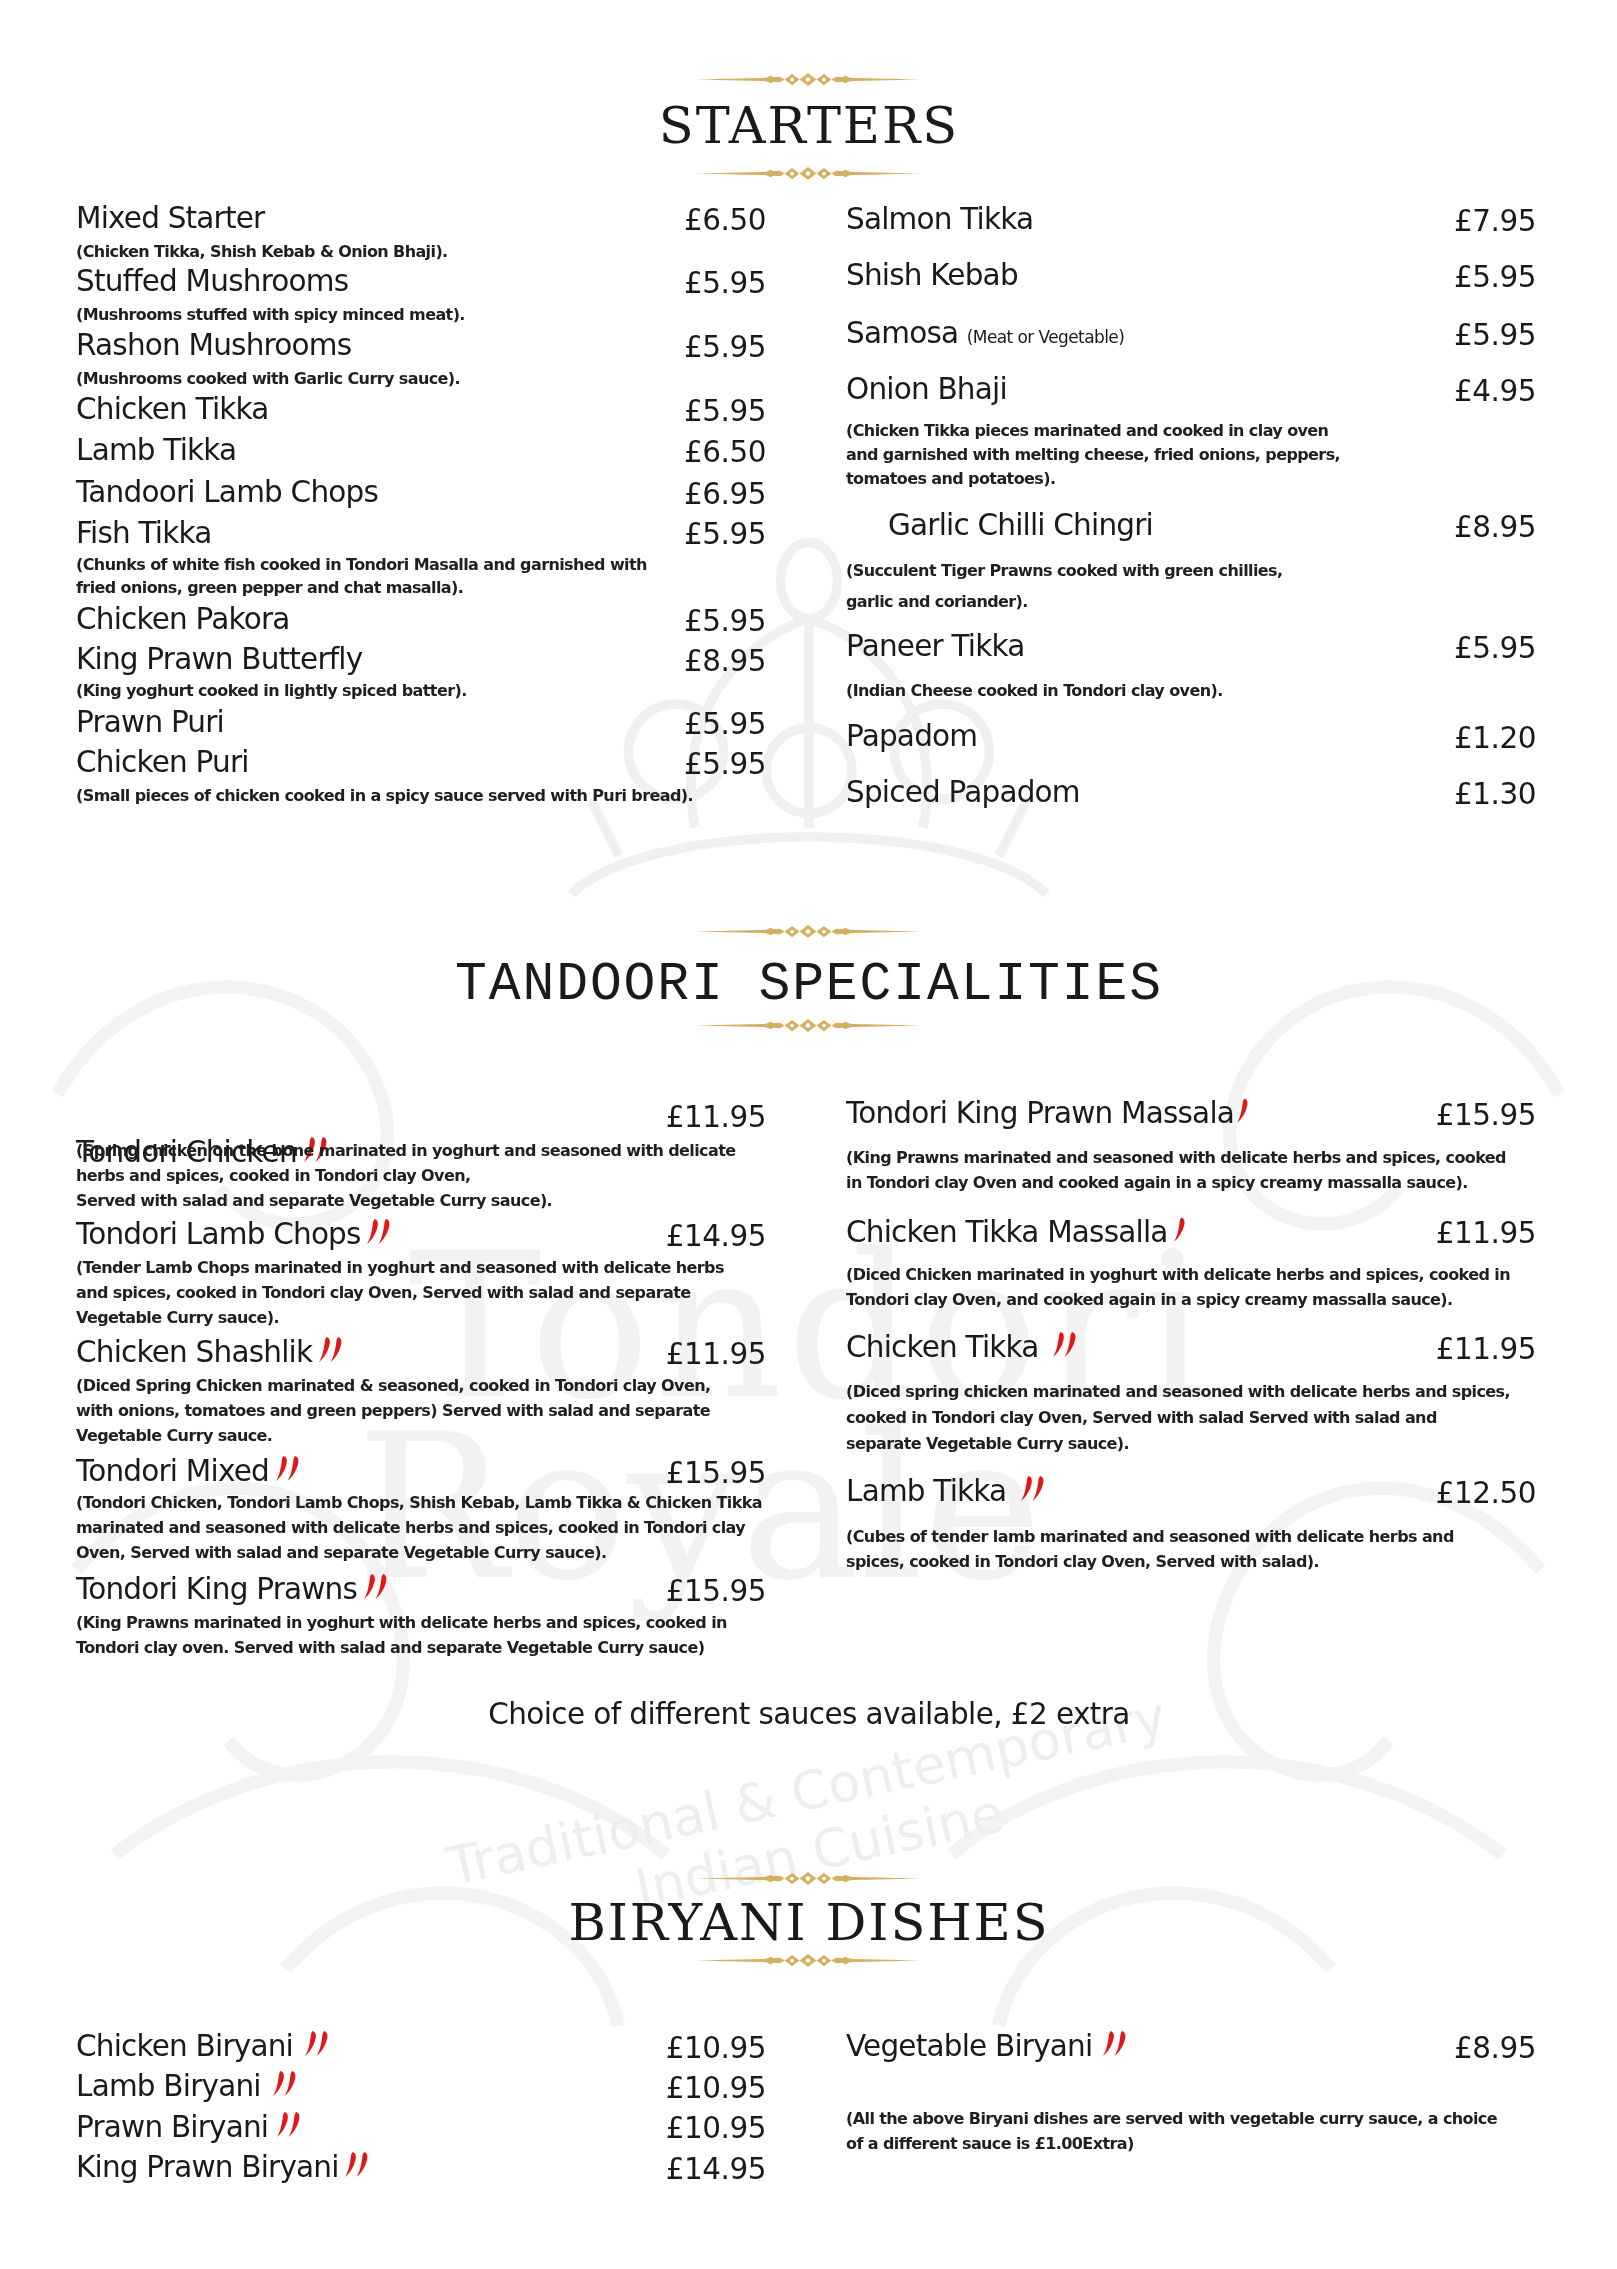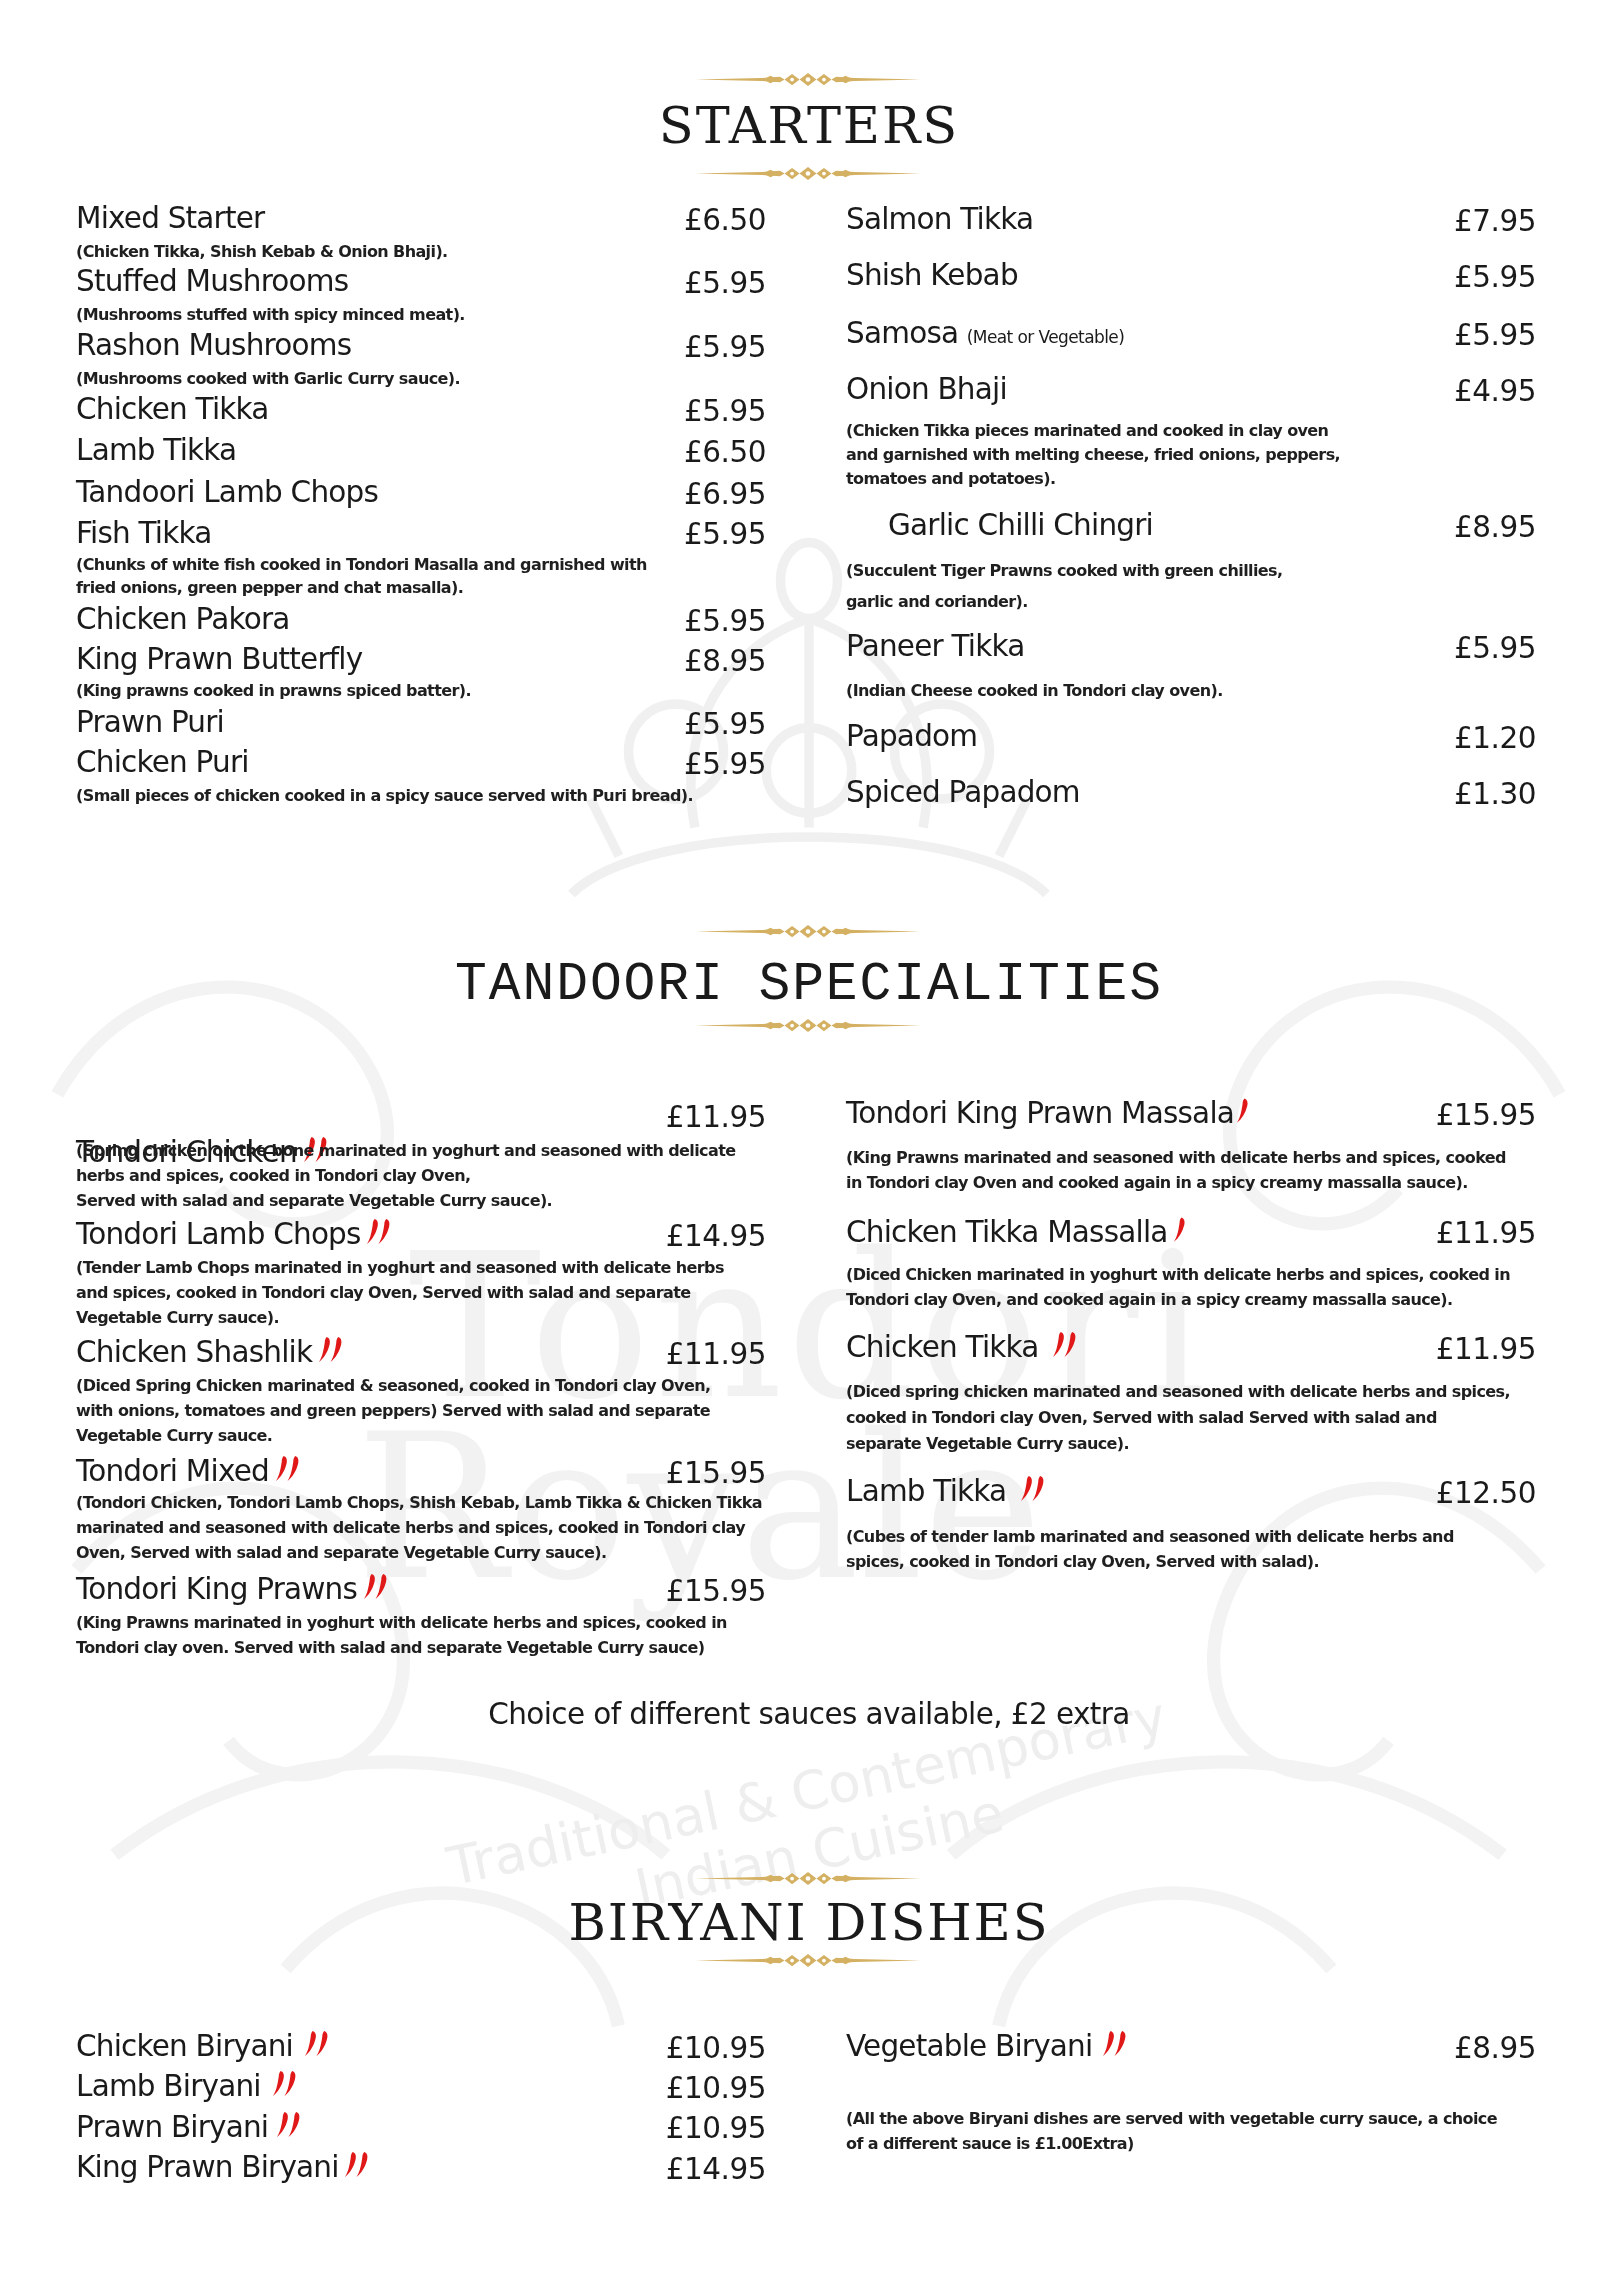--- a/index.html
+++ b/index.html
@@ -103,21 +103,21 @@
   <div class="item name" style="left:76px; top:516px">Fish Tikka</div>
   <div class="price" style="right:852px; top:517px">£5.95</div>
   <div class="desc" style="left:76px; top:553px; line-height:23px">(Chunks of white fish cooked in Tondori Masalla and garnished with
  fried onions, green pepper and chat masalla).</div>
 
   <div class="item name" style="left:76px; top:602px">Chicken Pakora</div>
   <div class="price" style="right:852px; top:604px">£5.95</div>
 
   <div class="item name" style="left:76px; top:642px">King Prawn Butterfly</div>
   <div class="price" style="right:852px; top:644px">£8.95</div>
-  <div class="desc" style="left:76px; top:678px">(King prawns cooked in prawns spiced batter).</div>
+  <div class="desc" style="left:76px; top:678px">(King yoghurt cooked in lightly spiced batter).</div>
 
   <div class="item name" style="left:76px; top:705px">Prawn Puri</div>
   <div class="price" style="right:852px; top:707px">£5.95</div>
 
   <div class="item name" style="left:76px; top:745px">Chicken Puri</div>
   <div class="price" style="right:852px; top:747px">£5.95</div>
   <div class="desc" style="left:76px; top:783px">(Small pieces of chicken cooked in a spicy sauce served with Puri bread).</div>
 </div>
 
 <div>

